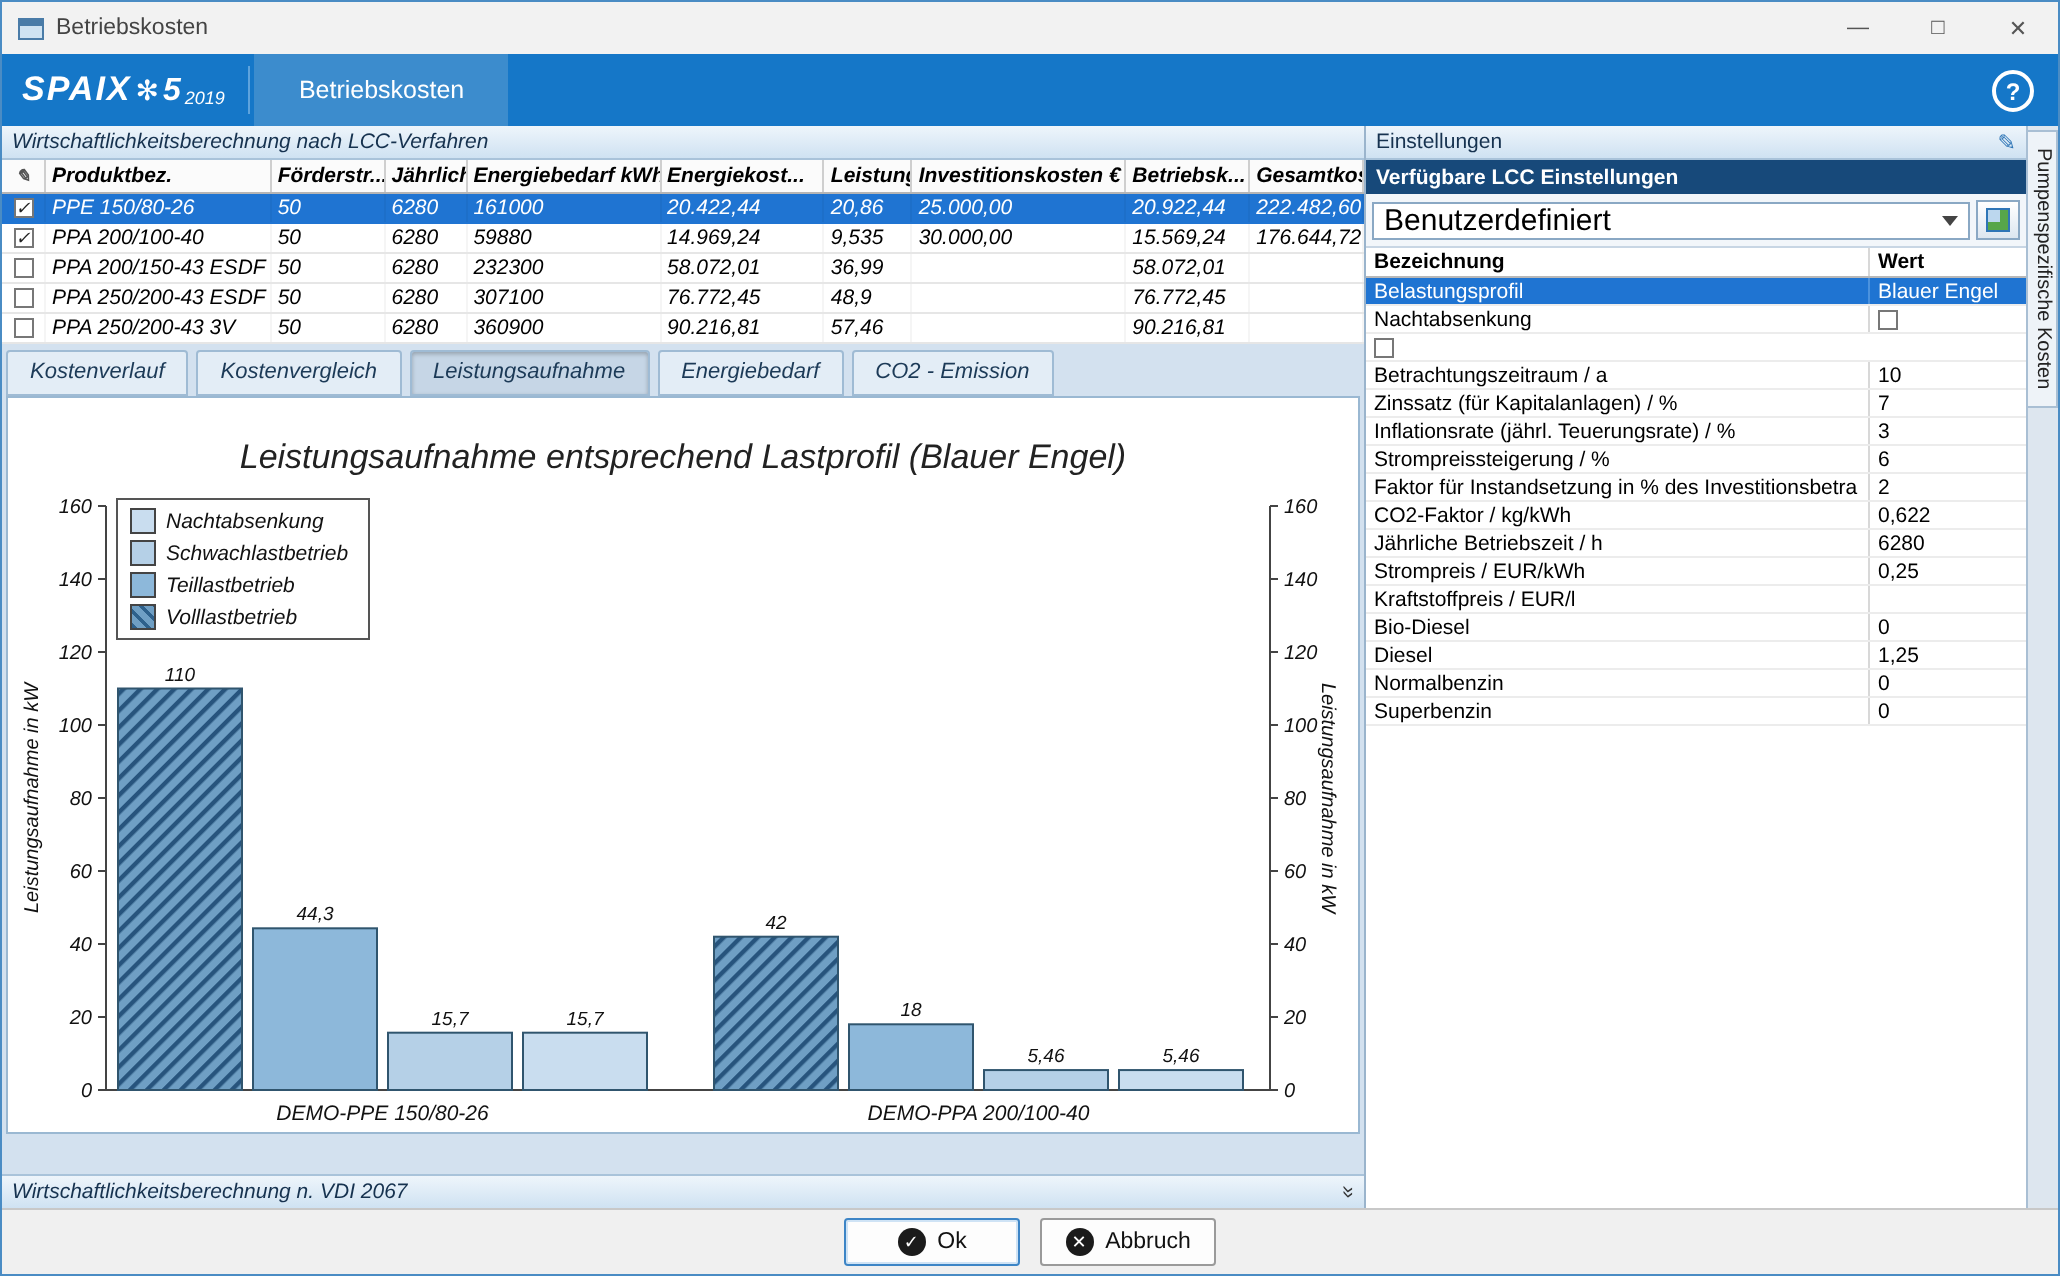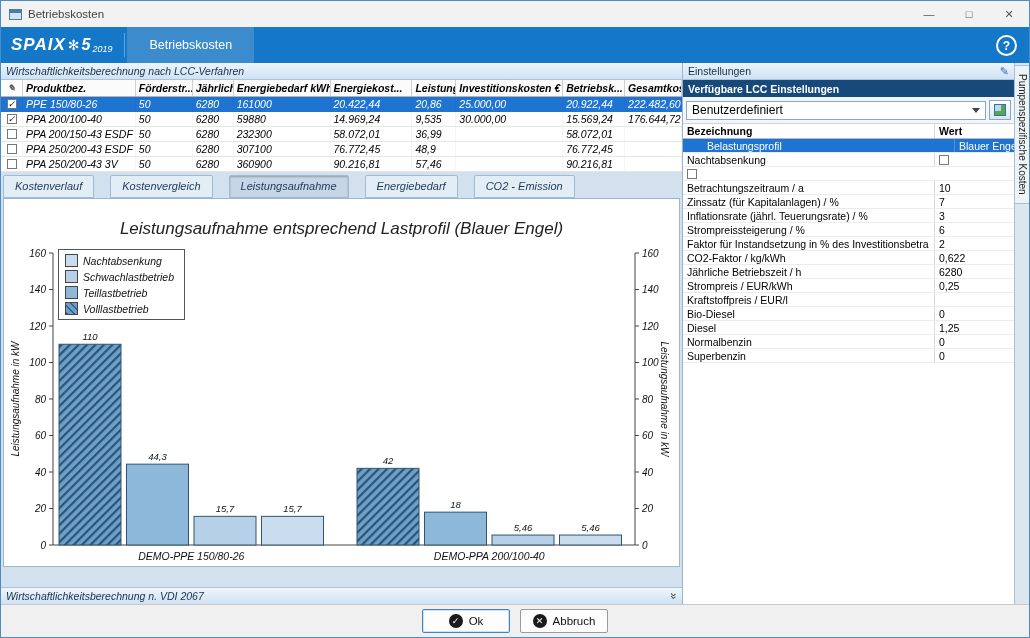--- a/index.html
+++ b/index.html
@@ -38,52 +38,52 @@
   .lcc-table { background:#fff; flex:none; }
   .thead { display:flex; height:17px; border-bottom:1px solid #b5b5b5; background:#fbfbfb; font-weight:bold; font-size:10.5px; align-items:center; }
   .th { border-right:1px solid #cfcfcf; padding:1px 3px; overflow:hidden; white-space:nowrap; height:100%; display:flex; align-items:center; }
   .cb-col { width:22px; flex:none; justify-content:center; text-align:center; font-size:9px; color:#555; display:flex; align-items:center; }
   .tr { display:flex; height:15px; border-bottom:1px solid #e6e6e6; font-size:10.5px; background:#fff; align-items:center; }
   .tr.selected { background:#1f74d2; color:#fff; border-bottom-color:#1f74d2; }
   .td { padding:0 3px; overflow:hidden; white-space:nowrap; border-right:1px solid rgba(0,0,0,0.04); height:100%; display:flex; align-items:center; }
   .checkbox { display:inline-block; width:10px; height:10px; border:1px solid #777; background:#fff; font-size:9px; line-height:9px; text-align:center; color:#222; }
 
   
-  .tabs { display:flex; gap:16px; padding:16px 2px 0 2px; height:26px; background:#d3e1ef; align-items:flex-end; flex:none; }
+  .tabs { display:flex; gap:4px; padding:16px 2px 0 2px; height:26px; background:#d3e1ef; align-items:flex-end; flex:none; }
   .tab { padding:4px 11px 5px 11px; background:#e3edf6; border:1px solid #9fbbd4; font-size:11px; color:#1c3a57; border-radius:2px 2px 0 0; cursor:pointer; white-space:nowrap; }
   .tab.active { background:#c6d6e6; box-shadow:inset 0 1px 2px rgba(0,0,0,0.25); }
 
   
   .chart-panel { flex:1; margin:0 2px; background:#fff; border:1px solid #9ab8d2; position:relative; min-height:0; overflow:hidden; }
   .chart-title { text-align:center; font-size:17px; color:#222; margin-top:20px; }
   .chart-wrap { position:relative; margin-top:6px; }
   .chart-wrap svg { display:block; margin:0 auto; }
   .legend { position:absolute; left:54px; top:4px; background:#fff; border:1px solid #555; padding:4px 10px 4px 6px; display:flex; flex-direction:column; gap:3px; z-index:2; }
   .lg-item { display:flex; align-items:center; gap:5px; font-size:10.5px; color:#111; }
   .lg-swatch { width:13px; height:13px; border:1px solid #444; flex:none; }
 
   .bottom-bar { height:17px; background:linear-gradient(#eef5fb,#cfe2f2); border-top:1px solid #a9c3da; display:flex; align-items:center; padding:0 5px; font-size:10.5px; color:#16324f; flex:none;margin-top:20px; }
   .chev { margin-left:auto; transform:rotate(90deg); font-size:11px; color:#333; cursor:pointer; }
 
   
   .dark-header { height:17px; background:#17497a; color:#fff; font-weight:bold; font-size:10.5px; padding:0 5px; display:flex; align-items:center; flex:none; }
   .combo-row { display:flex; padding:3px 3px; gap:3px; background:#f2f6fa; border-bottom:1px solid #c8d6e4; align-items:center; flex:none; }
-  .combo { flex:1; height:19px; border:1px solid #8aa8c4; background:#fff; font-size:12px; display:flex; align-items:center; padding:0 5px; cursor:pointer; }
+  .combo { flex:1; height:19px; border:1px solid #8aa8c4; background:#fff; font-size:15px; display:flex; align-items:center; padding:0 5px; cursor:pointer; }
   .combo-arrow { margin-left:auto; width:0; height:0; border-left:4px solid transparent; border-right:4px solid transparent; border-top:5px solid #444; }
   .combo-btn { width:22px; height:20px; border:1px solid #8aa8c4; background:linear-gradient(#ffffff,#dce6f0); display:flex; align-items:center; justify-content:center; cursor:pointer; }
   .disk-icon { width:12px; height:12px; border:1px solid #2e75b6; background:#bcd7ee; box-shadow:inset -4px -4px 0 #57a64a; }
 
   .settings-table { font-size:10.5px; }
   .sheader { display:flex; height:15px; font-weight:bold; border-bottom:1px solid #b8b8b8; background:#fff; align-items:center; }
   .scell { padding:0 4px; overflow:hidden; white-space:nowrap; height:100%; display:flex; align-items:center; }
   .slabel { width:252px; flex:none; border-right:1px solid #d8d8d8; }
   .svalue { flex:1; }
   .srow { display:flex; height:14px; border-bottom:1px solid #ececec; background:#fff; }
   .srow.selected { background:#1f74d2; color:#fff; }
-  .srow.selected .slabel { border-right-color:#4b92de;margin-left:20px; }
+  .srow.selected .slabel { border-right-color:#4b92de; }
 
   
   .footer { height:33px; background:#f0f0f0; border-top:1px solid #c8c8c8; display:flex; justify-content:center; align-items:center; gap:10px; flex:none; }
   .btn { width:88px; height:24px; background:#fdfdfd; border:1px solid #9a9a9a; border-radius:2px; font-size:11.5px; display:flex; align-items:center; justify-content:center; gap:6px; font-family:inherit; cursor:pointer; color:#111; }
   .btn.ok { border:1px solid #3d85c6; box-shadow:inset 0 0 0 1px #cfe3f5; }
   .btn-icon { width:14px; height:14px; border-radius:50%; background:#1b1b1b; color:#fff; font-size:9px; line-height:14px; text-align:center; flex:none; }
 </style>
 </head>
 <body>
 

